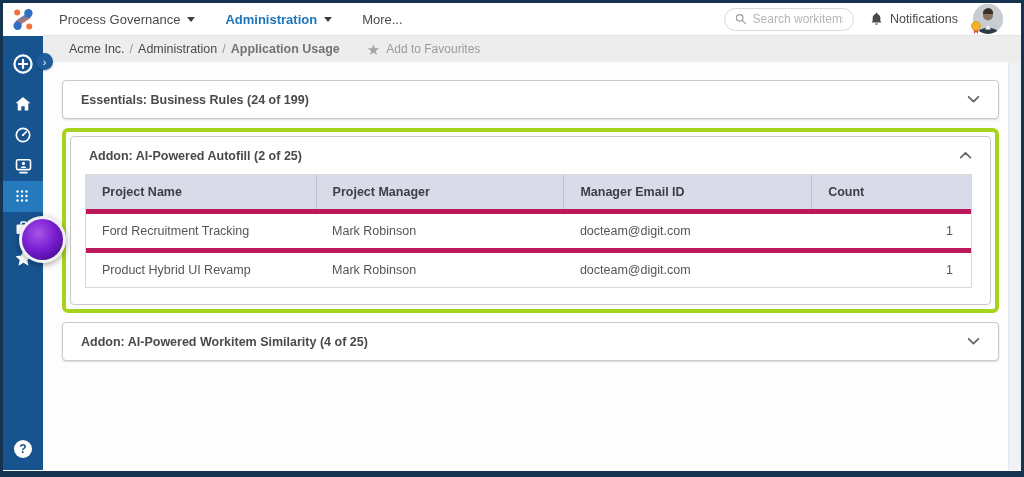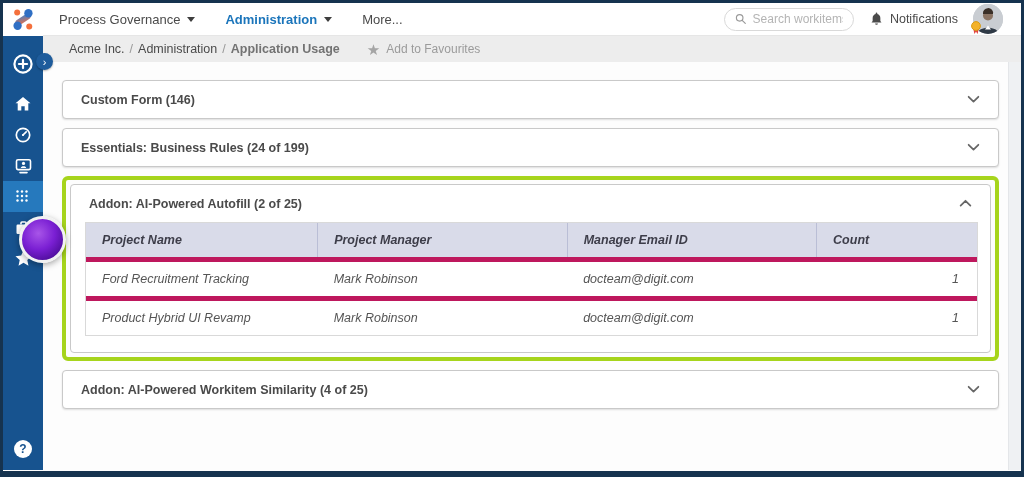--- a/index.html
+++ b/index.html
@@ -65,21 +65,21 @@
   
   .panel {
     background:#fff; border:1px solid #c9c9c9; border-radius:4px;
     box-shadow:0 1px 2px rgba(0,0,0,.13); margin-bottom:9px;
   }
   .panel-head { height:37px; display:flex; align-items:center; padding:0 18px; cursor:pointer; }
   .panel-title { flex:1; font-size:12.5px; font-weight:bold; color:#4a4a4a; }
   .highlight-wrap { border:4px solid #a6d41c; border-radius:6px; padding:4px; margin-bottom:9px; }
   .highlight-wrap .panel { margin-bottom:0; box-shadow:none; }
   
-  .table-wrap { margin:0 12px 16px 14px; border:1px solid #d9d9d9;font-style:italic; }
+  .table-wrap { margin:0 18px 16px 14px; border:1px solid #d9d9d9; }
   table { width:100%; border-collapse:collapse; font-size:12.5px; table-layout:fixed; }
   th {
     background:#d9dbe9; color:#3d3d49; text-align:left; font-weight:bold;
     padding:10px 16px; height:35px;
   }
   th + th { border-left:1px solid #babed6; }
   td { padding:10px 16px; color:#555; border-top:5px solid #be185d; height:35px; background:#fff; }
   .col-name { width:26%; } .col-mgr { width:28%; } .col-email { width:28%; } .col-count { width:18%; }
   td.count, th.count-h { text-align:right; }
   td.count { padding-right:18px; }
@@ -228,28 +228,20 @@
         <span class="crumb-sep">/</span>
         <span class="crumb-current">Application Usage</span>
         <span class="fav">
           <span class="fav-star">★</span>
           <span class="fav-label">Add to Favourites</span>
         </span>
       </div>
 
       <div class="content">
 
-        <div class="panel">
-          <div class="panel-head">
-            <span class="panel-title">Custom Form (146)</span>
-            <svg width="13" height="9" viewBox="0 0 12 8">
-              <polyline points="1.5,1.5 6,6 10.5,1.5" fill="none" stroke="#666" stroke-width="1.6" stroke-linecap="round" stroke-linejoin="round"></polyline>
-            </svg>
-          </div>
-        </div>
 
         <div class="panel">
           <div class="panel-head">
             <span class="panel-title">Essentials: Business Rules (24 of 199)</span>
             <svg width="13" height="9" viewBox="0 0 12 8">
               <polyline points="1.5,1.5 6,6 10.5,1.5" fill="none" stroke="#666" stroke-width="1.6" stroke-linecap="round" stroke-linejoin="round"></polyline>
             </svg>
           </div>
         </div>
 

